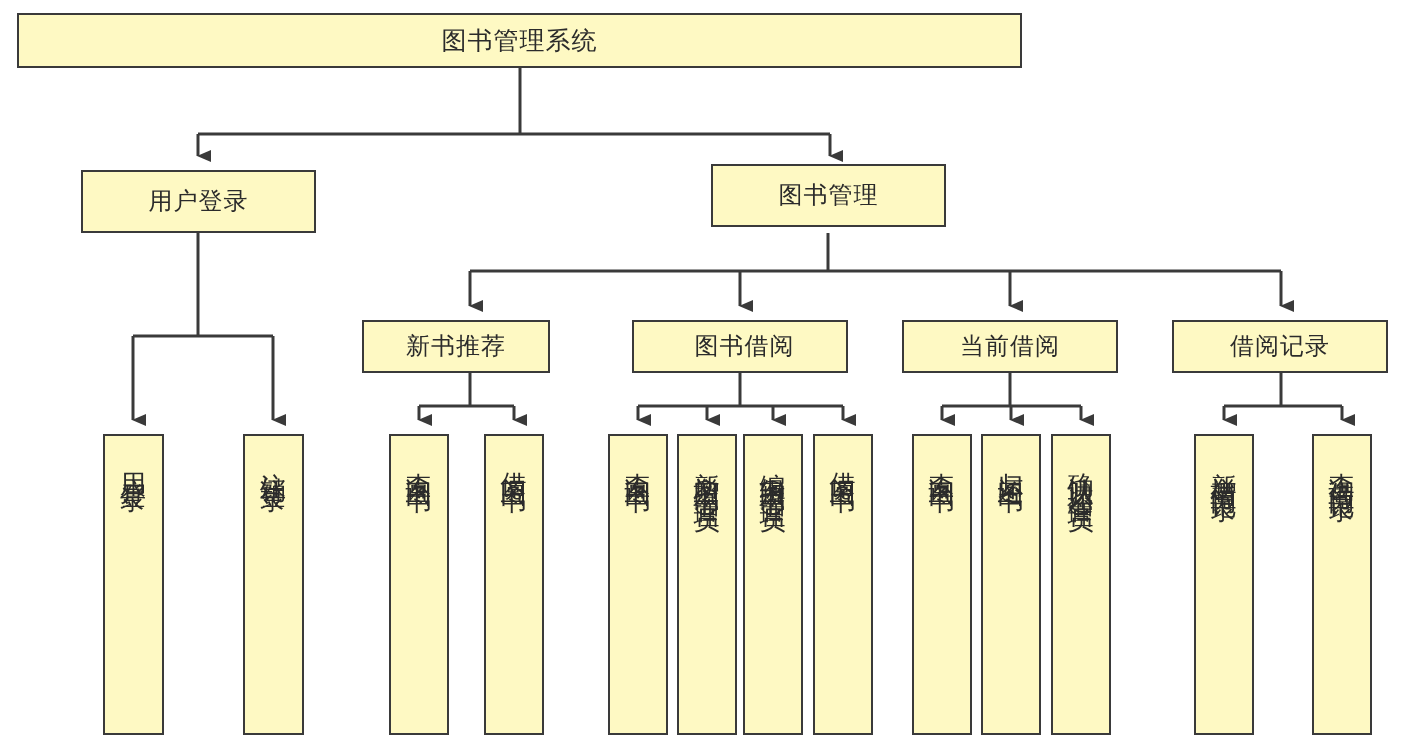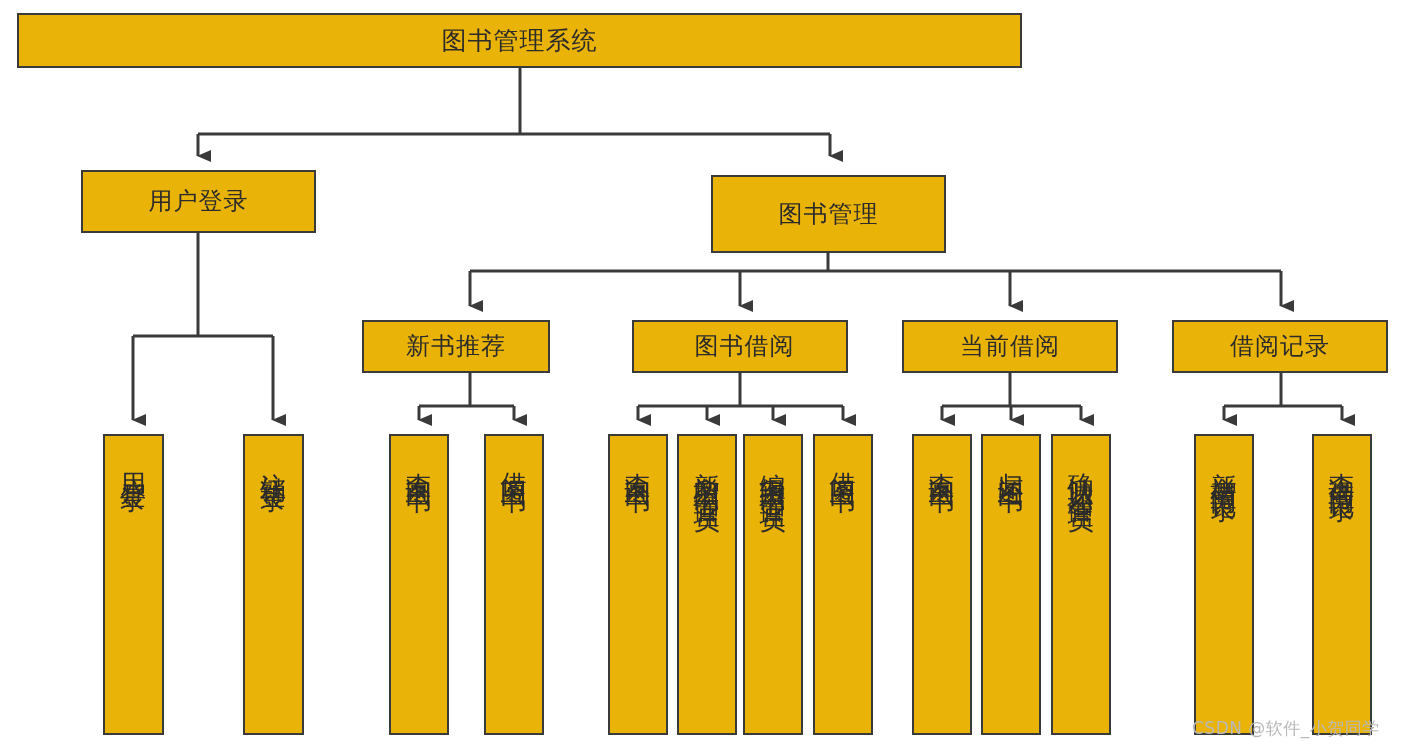--- a/index.html
+++ b/index.html
@@ -3,21 +3,21 @@
 <meta charset="utf-8">
 <style>
   html,body{margin:0;padding:0;background:#ffffff;}
   body{width:1405px;height:747px;font-family:"DejaVu Sans","Liberation Sans",sans-serif;}
   #canvas{position:relative;width:1405px;height:747px;overflow:hidden;background:#fff;}
   svg.wires{position:absolute;left:0;top:0;width:1405px;height:747px;pointer-events:none;}
   .node{
     position:absolute;
     box-sizing:border-box;
     border:2px solid #3a3a3a;
-    background:#eab308;
+    background:#fef9c3;
     display:flex;
     align-items:center;
     justify-content:center;
     color:#2b2b2b;
     line-height:1.18;
   }
   .node .label{
     display:block;
     text-align:center;
     white-space:pre-line;
@@ -101,21 +101,21 @@
     </g>
   </svg>
 
   <div class="node root h" style="left:17px;top:13px;width:1005px;height:55px;">
     <span class="label">图书管理系统</span>
   </div>
 
   <div class="node h" style="left:81px;top:170px;width:235px;height:63px;">
     <span class="label">用户登录</span>
   </div>
-  <div class="node h" style="left:711px;top:175px;width:235px;height:78px;">
+  <div class="node h" style="left:711px;top:164px;width:235px;height:63px;">
     <span class="label">图书管理</span>
   </div>
 
   <div class="node h" style="left:362px;top:320px;width:188px;height:53px;">
     <span class="label">新书推荐</span>
   </div>
   <div class="node h" style="left:632px;top:320px;width:216px;height:53px;padding-left:9px;">
     <span class="label">图书借阅</span>
   </div>
   <div class="node h" style="left:1172px;top:320px;width:216px;height:53px;">
@@ -162,15 +162,14 @@
     <span class="label">确认归还（管理员）</span>
   </div>
 
   <div class="node v" style="left:1194px;top:434px;width:60px;height:301px;">
     <span class="label">新增借阅记录</span>
   </div>
   <div class="node v" style="left:1312px;top:434px;width:60px;height:301px;">
     <span class="label">查询借阅记录</span>
   </div>
 
-  <div class="watermark" style="left:1192px;top:717px;">CSDN @软件_小贺同学</div>
 
 </div>
 
 </body></html>

